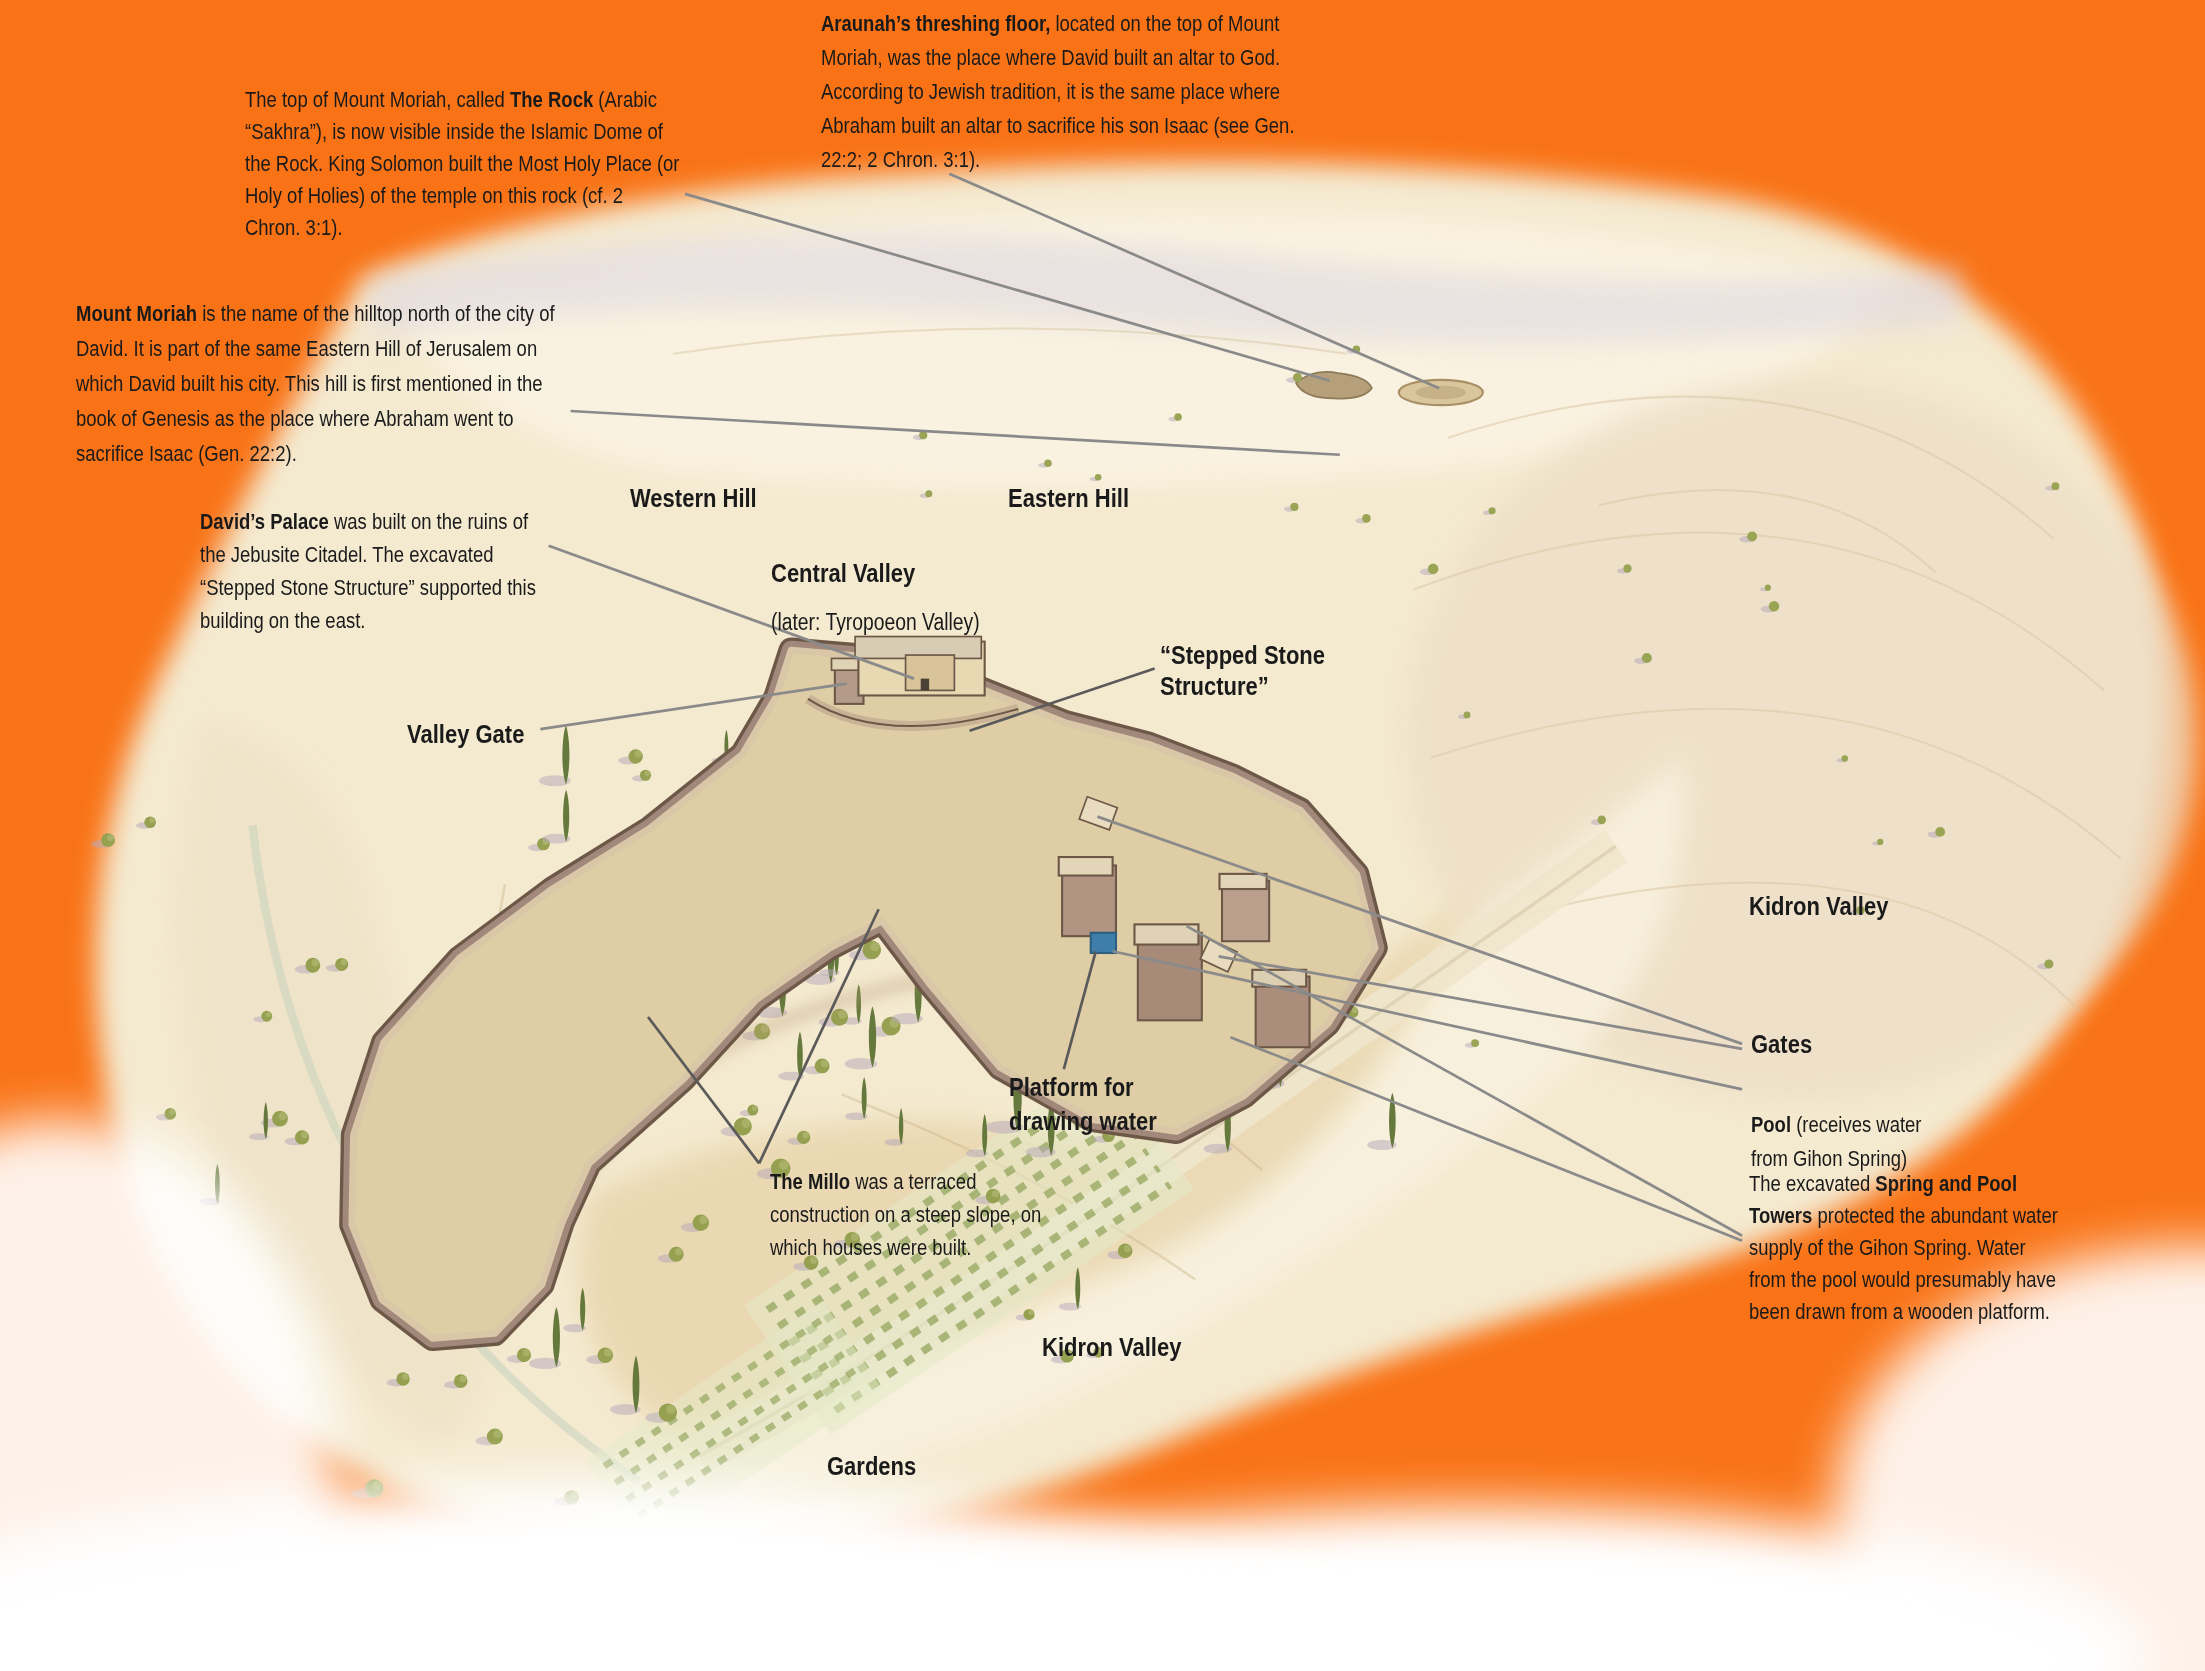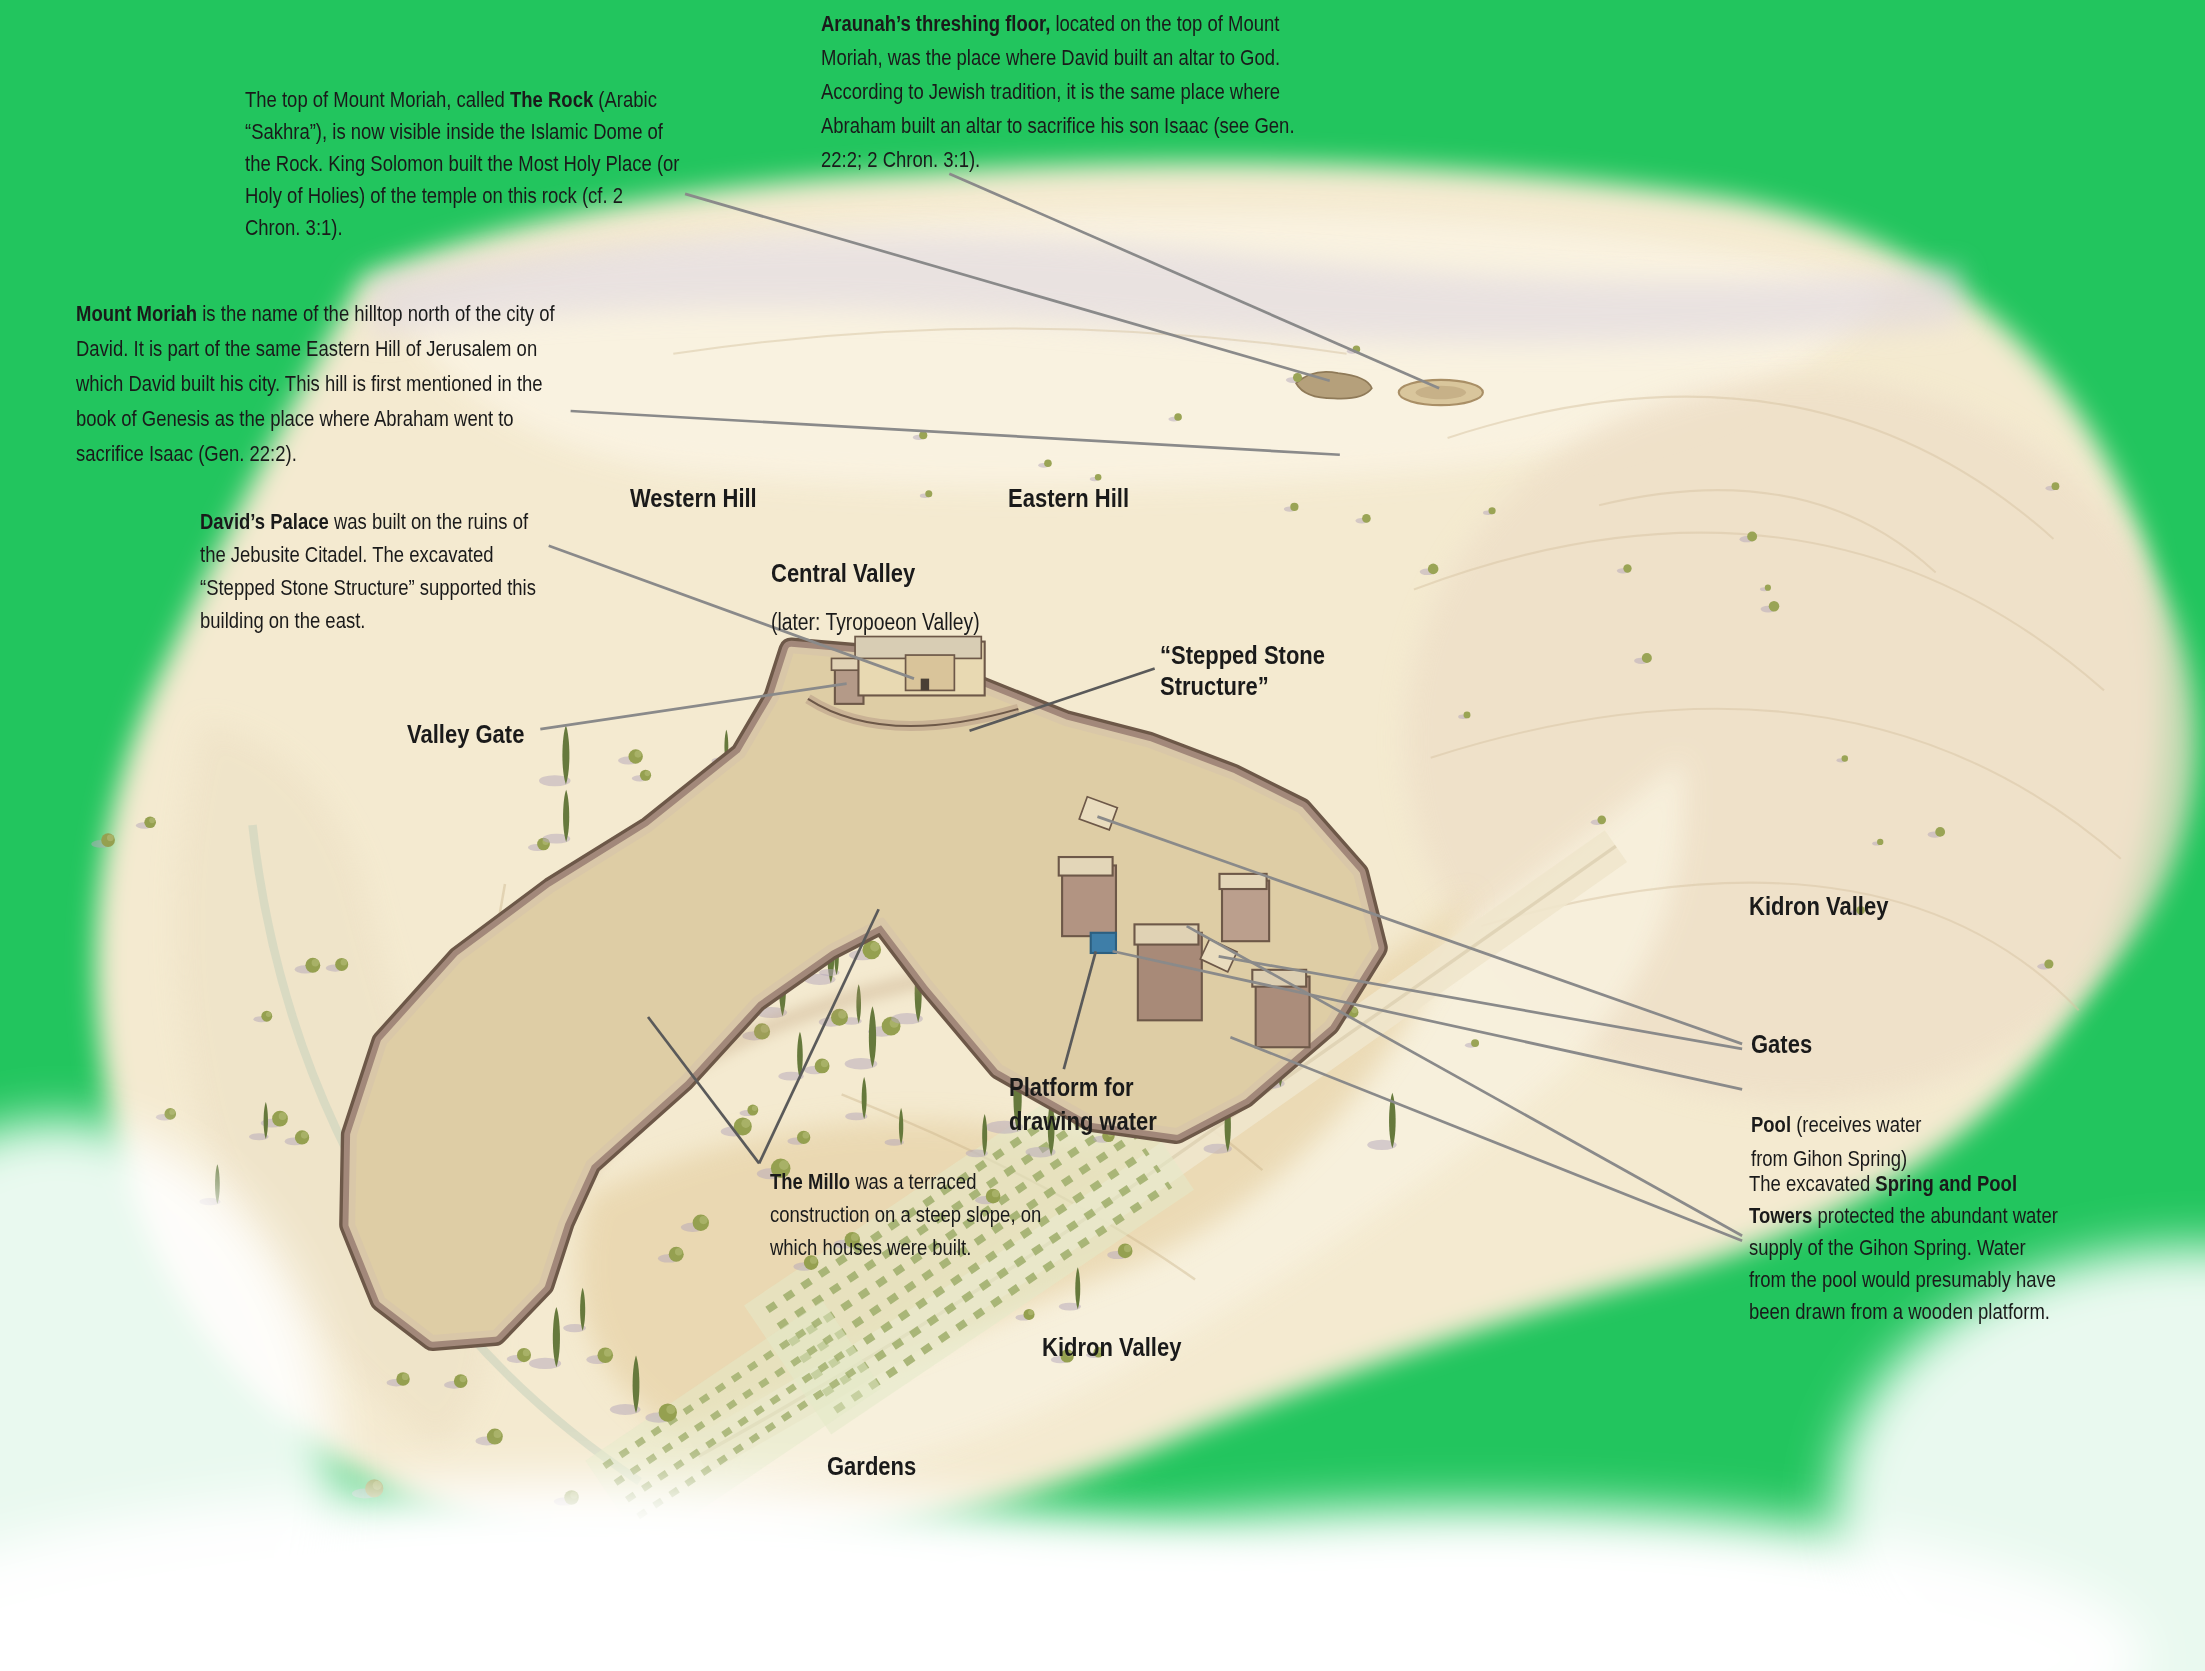--- a/index.html
+++ b/index.html
@@ -1,17 +1,17 @@
 <!DOCTYPE html>
 <html style="--ink: #1a1a1a; --leader: #8a8a8a; --leader_dark: #5a5a5a; --land: #f4ead0; --land_light: #faf3e2; --ridge_shadow: #ddd5e1; --slope_tan: #e7d3a8; --wall: #a2887a; --wall_dark: #6d5848; --wall_top: #d9c7a8; --city_ground: #decda5; --house_cream: #ebdfb4; --house_pink: #dcc0a8; --roof_gray: #ccd2d4; --tree_olive: #95a050; --tree_cypress: #66793c; --tree_shadow: #b3a6ba; --garden_green: #9fae6b; --water: #3e7ea8;font-size:13.5px"><head>
 <meta charset="utf-8">
 <style>
   html,body{margin:0;padding:0;background:#fff;}
   body{width:2205px;height:1672px;font-family:"Liberation Sans",sans-serif;color:var(--ink,#1a1a1a);}
-  #stage{position:relative;width:2205px;height:1672px;overflow:hidden;background:#22c55e;}
+  #stage{position:relative;width:2205px;height:1672px;overflow:hidden;background:#f97316;}
   #art{position:absolute;left:0;top:0;}
   .overlay{position:absolute;left:0;top:0;width:2205px;height:1672px;pointer-events:none;}
   .ann{position:absolute;font-size:22px;line-height:34px;transform:scaleX(.84);transform-origin:0 0;}
   .ann b{font-weight:bold;}
   .annp{white-space:pre-line;}
   .lbl{position:absolute;font-size:25px;font-weight:bold;line-height:31px;transform:scaleX(.88);transform-origin:0 0;white-space:pre-line;}
   .sub{position:absolute;font-size:23px;font-weight:normal;line-height:29px;transform:scaleX(.84);transform-origin:0 0;}
 </style>
 </head>
 <body>

